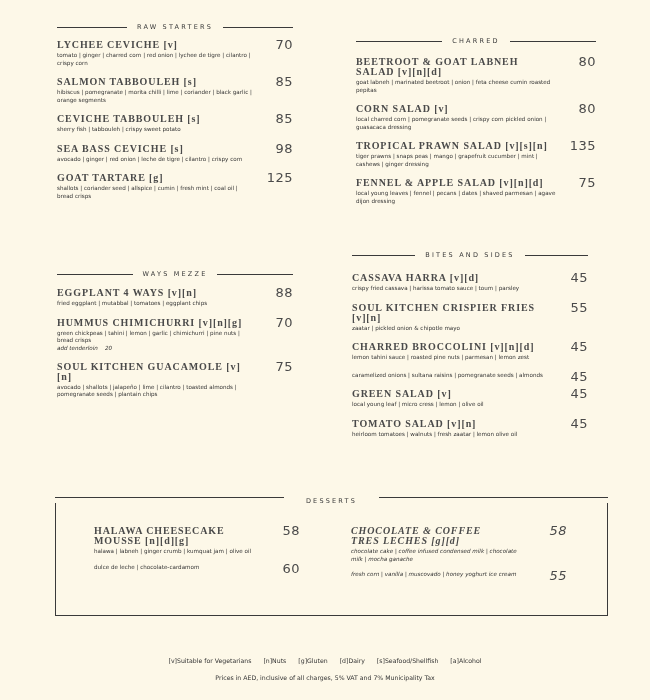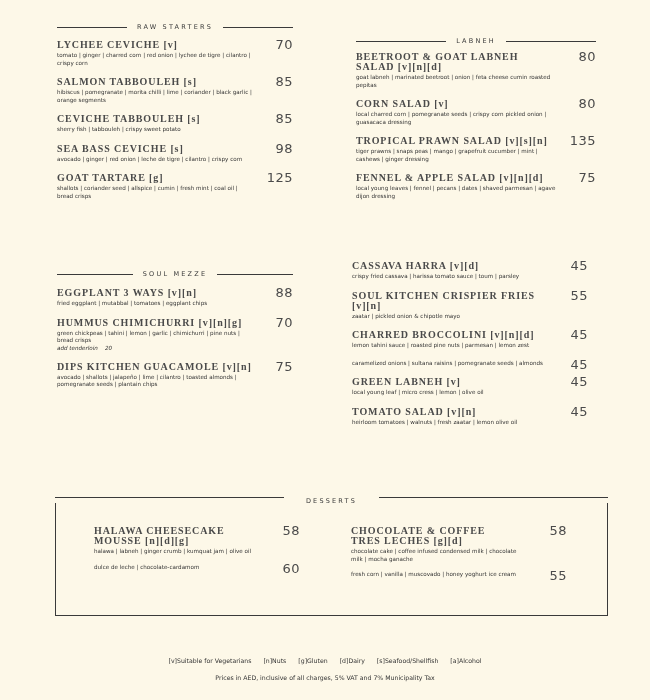--- a/index.html
+++ b/index.html
@@ -96,24 +96,24 @@
   <div class="item">
     <div class="name">GOAT TARTARE [g]</div>
     <div class="price">125</div>
     <div class="desc">shallots | coriander seed | allspice | cumin | fresh mint | coal oil | bread crisps</div>
   </div>
 </div>
 
 <div class="section" style="left:356px; top:35px; width:240px;">
   <div class="sec-head">
     <div class="line"></div>
-    <div class="title">LABNEH</div>
-    <div class="line"></div>
-  </div>
-  <div class="item" style="margin-top:5px;">
+    <div class="title">CHARRED</div>
+    <div class="line"></div>
+  </div>
+  <div class="item" style="">
     <div class="name" style="padding-right:60px;">BEETROOT &amp; GOAT LABNEH SALAD [v][n][d]</div>
     <div class="price">80</div>
     <div class="desc">goat labneh | marinated beetroot | onion | feta cheese cumin roasted pepitas</div>
   </div>
   <div class="item">
     <div class="name">CORN SALAD [v]</div>
     <div class="price">80</div>
     <div class="desc">local charred corn | pomegranate seeds | crispy corn pickled onion | guasacaca dressing</div>
   </div>
   <div class="item">
@@ -124,63 +124,68 @@
   <div class="item">
     <div class="name">FENNEL &amp; APPLE SALAD [v][n][d]</div>
     <div class="price">75</div>
     <div class="desc">local young leaves | fennel | pecans | dates | shaved parmesan | agave dijon dressing</div>
   </div>
 </div>
 
 <div class="section" style="left:57px; top:268px; width:236px;">
   <div class="sec-head">
     <div class="line"></div>
-    <div class="title">SOUL MEZZE</div>
-    <div class="line"></div>
-  </div>
-  <div class="item" style="margin-top:8px;">
-    <div class="name">EGGPLANT 3 WAYS [v][n]</div>
+    <div class="title">WAYS MEZZE</div>
+    <div class="line"></div>
+  </div>
+  <div class="item" style="margin-top:8px;">
+    <div class="name">EGGPLANT 4 WAYS [v][n]</div>
     <div class="price">88</div>
     <div class="desc">fried eggplant | mutabbal | tomatoes | eggplant chips</div>
   </div>
   <div class="item">
     <div class="name">HUMMUS CHIMICHURRI [v][n][g]</div>
     <div class="price">70</div>
     <div class="desc">green chickpeas | tahini | lemon | garlic | chimichurri | pine nuts | bread crisps</div>
     <div class="addon" style="white-space:pre;">add tenderloin    20</div>
   </div>
   <div class="item">
-    <div class="name">DIPS KITCHEN GUACAMOLE [v][n]</div>
+    <div class="name">SOUL KITCHEN GUACAMOLE [v][n]</div>
     <div class="price">75</div>
     <div class="desc">avocado | shallots | jalapeño | lime | cilantro | toasted almonds | pomegranate seeds | plantain chips</div>
   </div>
 </div>
 
 <div class="section" style="left:352px; top:249px; width:236px;">
+  <div class="sec-head">
+    <div class="line"></div>
+    <div class="title">BITES AND SIDES</div>
+    <div class="line"></div>
+  </div>
   <div class="item" style="margin-top:12px;">
     <div class="name">CASSAVA HARRA [v][d]</div>
     <div class="price">45</div>
     <div class="desc">crispy fried cassava | harissa tomato sauce | toum | parsley</div>
   </div>
   <div class="item">
     <div class="name">SOUL KITCHEN CRISPIER FRIES [v][n]</div>
     <div class="price">55</div>
     <div class="desc">zaatar | pickled onion &amp; chipotle mayo</div>
   </div>
   <div class="item">
     <div class="name">CHARRED BROCCOLINI [v][n][d]</div>
     <div class="price">45</div>
     <div class="desc">lemon tahini sauce | roasted pine nuts | parmesan | lemon zest</div>
   </div>
   <div class="item">
     <div class="price">45</div>
     <div class="desc">caramelized onions | sultana raisins | pomegranate seeds | almonds</div>
   </div>
   <div class="item">
-    <div class="name">GREEN LABNEH [v]</div>
+    <div class="name">GREEN SALAD [v]</div>
     <div class="price">45</div>
     <div class="desc">local young leaf | micro cress | lemon | olive oil</div>
   </div>
   <div class="item">
     <div class="name">TOMATO SALAD [v][n]</div>
     <div class="price">45</div>
     <div class="desc">heirloom tomatoes | walnuts | fresh zaatar | lemon olive oil</div>
   </div>
 </div>
 
@@ -196,21 +201,21 @@
     <div class="name">HALAWA CHEESECAKE MOUSSE [n][d][g]</div>
     <div class="price">58</div>
     <div class="desc">halawa | labneh | ginger crumb | kumquat jam | olive oil</div>
   </div>
   <div class="item" style="margin-top:8px;">
     <div class="price">60</div>
     <div class="desc">dulce de leche | chocolate-cardamom</div>
   </div>
 </div>
 
-<div class="section" style="left:351px; top:518px; width:216px;">
+<div class="section" style="left:351px; top:518px; width:216px;font-style:italic;">
   <div class="item" style="margin-top:8px;">
     <div class="name" style="padding-right:60px;">CHOCOLATE &amp; COFFEE TRES LECHES [g][d]</div>
     <div class="price">58</div>
     <div class="desc">chocolate cake | coffee infused condensed milk | chocolate milk | mocha ganache</div>
   </div>
   <div class="item" style="margin-top:8px;">
     <div class="price">55</div>
     <div class="desc">fresh corn | vanilla | muscovado | honey yoghurt ice cream</div>
   </div>
 </div>

